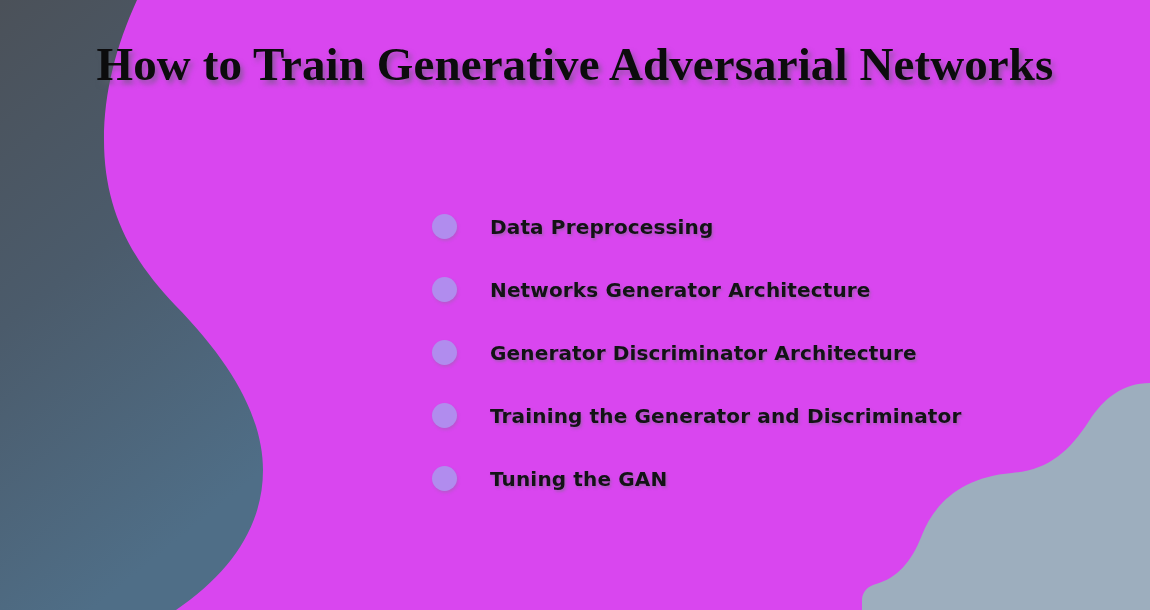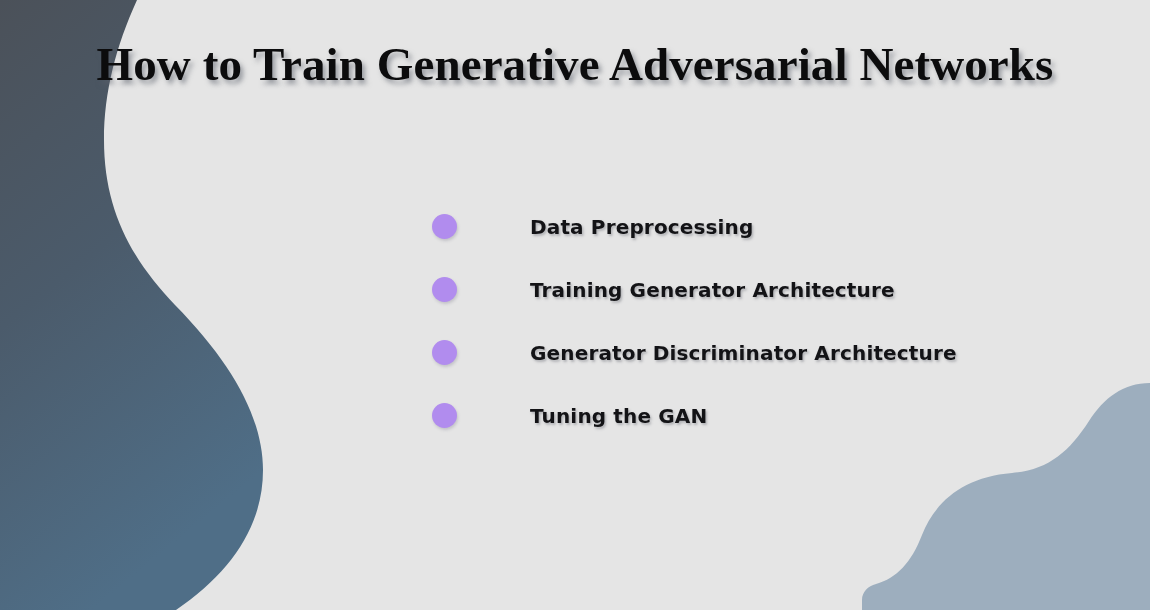--- a/index.html
+++ b/index.html
@@ -5,21 +5,21 @@
   html, body {
     margin: 0;
     padding: 0;
     background: #ffffff;
   }
   #slide {
     position: relative;
     width: 1150px;
     height: 610px;
     overflow: hidden;
-    background: #e5e5e5;
+    background: #d946ef;
     font-family: "Liberation Sans", sans-serif;
   }
   #decor-layer {
     position: absolute;
     left: 0;
     top: 0;
     width: 1150px;
     height: 610px;
     pointer-events: none;
   }
@@ -50,21 +50,20 @@
     z-index: 3;
     list-style: none;
     margin: 0;
     padding: 0;
   }
   .bullet-item {
     display: flex;
     align-items: center;
     height: 37px;
     margin-bottom: 26px;
-    gap: 40px;
   }
   .bullet-dot {
     flex: 0 0 auto;
     width: 25px;
     height: 25px;
     border-radius: 50%;
     background: #b18cee;
     box-shadow: 1px 2px 3px rgba(120, 120, 135, 0.30);
   }
   .bullet-text {
@@ -116,25 +115,29 @@
     <h1 id="slide-title">How to Train Generative Adversarial Networks</h1>
   </div>
 
   <ul id="bullet-list">
     <li class="bullet-item">
       <span class="bullet-dot"></span>
       <span class="bullet-text">Data Preprocessing</span>
     </li>
     <li class="bullet-item">
       <span class="bullet-dot"></span>
-      <span class="bullet-text">Training Generator Architecture</span>
+      <span class="bullet-text">Networks Generator Architecture</span>
     </li>
     <li class="bullet-item">
       <span class="bullet-dot"></span>
       <span class="bullet-text">Generator Discriminator Architecture</span>
+    </li>
+    <li class="bullet-item">
+      <span class="bullet-dot"></span>
+      <span class="bullet-text">Training the Generator and Discriminator</span>
     </li>
     <li class="bullet-item">
       <span class="bullet-dot"></span>
       <span class="bullet-text">Tuning the GAN</span>
     </li>
   </ul>
 
 </div>
 
 </body></html>

